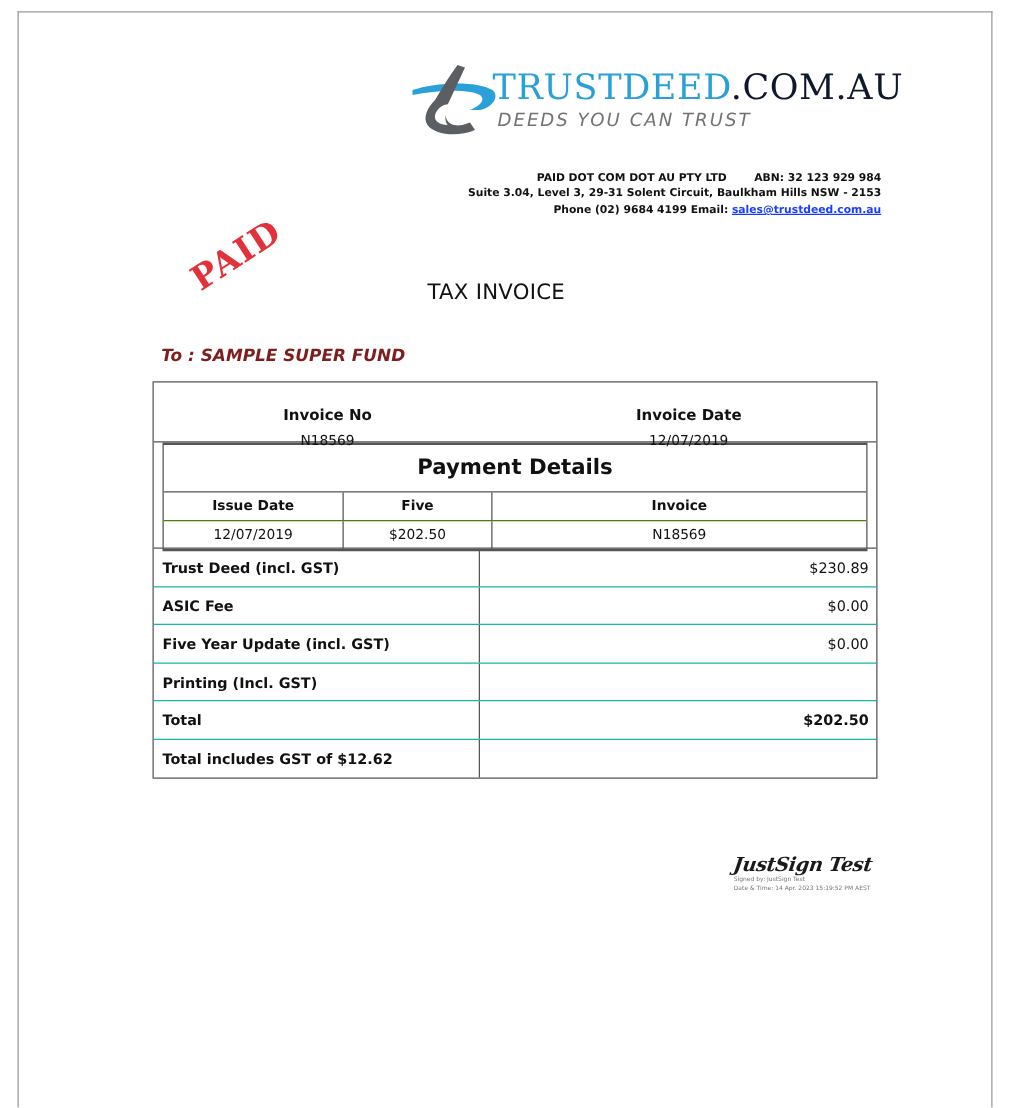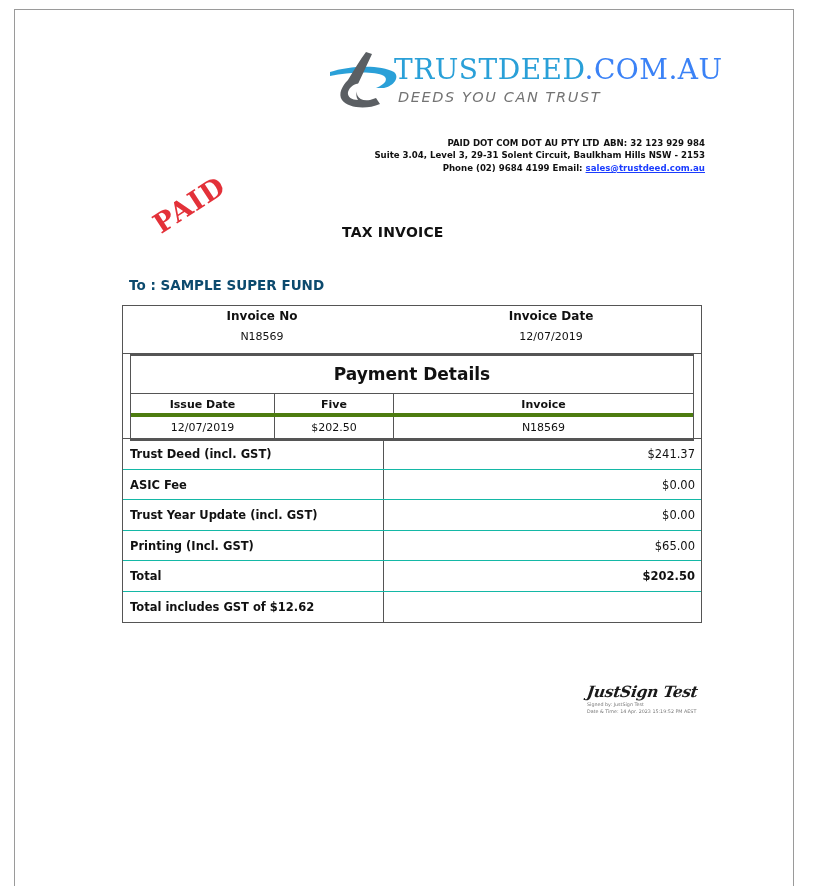--- a/index.html
+++ b/index.html
@@ -13,55 +13,55 @@
   }
 
   
   .logo { position: absolute; left: 328px; top: 50px; width: 380px; height: 62px; }
   .logo-mark { position: absolute; left: 0; top: 0; width: 72px; height: 62px; }
   .logo-text-main {
     position: absolute; left: 66px; top: 4px; white-space: nowrap;
     font-family: "DejaVu Serif", serif; font-size: 28px; letter-spacing: 0.5px; line-height: 32px;
   }
   .logo-text-main .blue { color: #2aa0d8; }
-  .logo-text-main .grey { color: #3b82f6; margin-top: 20px; }
+  .logo-text-main .grey { color: #0f172a; margin-top: 20px; }
   .logo-tagline {
     position: absolute; left: 70px; top: 38px; white-space: nowrap;
     font-family: "DejaVu Sans", sans-serif; font-style: italic; font-size: 14.5px; letter-spacing: 1.6px;
     color: #737373; line-height: 18px;
   }
 
   
   .company { position: absolute; right: 108px; top: 137px; text-align: right; font-size: 8.6px; line-height: 12.4px; font-weight: bold; color: #111; }
   .company .row { white-space: nowrap; }
-  .company .abn { margin-left: 4px; }
+  .company .abn { margin-left: 22px; }
   .company a { color: #1a3cff; text-decoration: underline; margin-top: 32px; }
 
   
   .paid {
     position: absolute; left: 148px; top: 214px; transform: rotate(-33deg); transform-origin: left top;
     font-family: "DejaVu Serif", serif; font-weight: bold; font-size: 27px; color: #e2262f; letter-spacing: 1px;
     line-height: 30px; opacity: 0.95;
   }
 
-  .title { position: absolute; left: 342px; top: 224px; font-size: 14px; font-weight: bold; color: #111; letter-spacing: 0.2px; }
-  .recipient { position: absolute; left: 129px; top: 277px; font-size: 13.5px; font-weight: bold; color: #0c4a6e; }
+  .title { position: absolute; left: 342px; top: 224px; font-size: 17px; font-weight: normal; color: #111; letter-spacing: 0.2px; }
+  .recipient { position: absolute; left: 129px; top: 277px; font-size: 13.5px; font-weight: bold; color: #7f1d1d; font-style: italic; }
 
   
   .tbl { position: absolute; left: 122px; top: 305px; width: 580px; border: 1px solid #555; }
   .hdr-row { display: flex; height: 48px; border-bottom: 1px solid #555; }
   .hdr-col { flex: 1; text-align: center; }
-  .hdr-col .lbl { font-size: 12px; font-weight: bold; margin-top: 3px; }
+  .hdr-col .lbl { font-size: 12px; font-weight: bold; margin-top: 19px; }
   .hdr-col .val { font-size: 11px; margin-top: 7px; }
   .hdr-col.left { flex: 0 0 278px; }
 
   .pay-wrap { padding: 0 7px; border-bottom: 1px solid #555; height: 85px; }
   .pay { border: 1px solid #555; border-top: 2px solid #555; border-bottom: 2px solid #555; height: 87px; }
   .pay-title { height: 38px; border-bottom: 1px solid #555; text-align: center; font-size: 17px; font-weight: bold; line-height: 36px; }
-  .pay-grid { display: flex; height: 23px; border-bottom: 4px solid #4d7c0f; }
+  .pay-grid { display: flex; height: 23px; border-bottom: 1px solid #4d7c0f; }
   .pay-grid.vals { border-bottom: none; }
   .pay-cell { text-align: center; font-size: 11px; line-height: 22px; border-right: 1px solid #555; }
   .pay-cell:last-child { border-right: none; }
   .pc1 { flex: 0 0 144px; } .pc2 { flex: 0 0 119px; } .pc3 { flex: 1; }
   .pay-grid.hd .pay-cell { font-weight: bold; }
 
   .desc-hdr { height: 30px; border-bottom: 1px solid #555; font-size: 11px; font-weight: bold; padding-left: 7px; line-height: 30px; }
   .line-row { display: flex; height: 30.5px; border-bottom: 1px solid #14b8a6; }
   .line-row:last-child { border-bottom: none; }
   .line-desc { flex: 0 0 261px; border-right: 1px solid #555; padding-left: 7px; font-size: 11.5px; font-weight: bold; line-height: 30px; white-space: nowrap; }
@@ -130,33 +130,32 @@
         <div class="pay-cell pc1">12/07/2019</div>
         <div class="pay-cell pc2">$202.50</div>
         <div class="pay-cell pc3">N18569</div>
       </div>
     </div>
   </div>
 
 
   <div class="line-row">
     <div class="line-desc">Trust Deed (incl. GST)</div>
-    <div class="line-amt">$241.37</div>
+    <div class="line-amt">$230.89</div>
   </div>
   <div class="line-row">
     <div class="line-desc">ASIC Fee</div>
     <div class="line-amt">$0.00</div>
   </div>
   <div class="line-row">
-    <div class="line-desc">Trust Year Update (incl. GST)</div>
+    <div class="line-desc">Five Year Update (incl. GST)</div>
     <div class="line-amt">$0.00</div>
   </div>
   <div class="line-row">
     <div class="line-desc">Printing (Incl. GST)</div>
-    <div class="line-amt">$65.00</div>
   </div>
   <div class="line-row total">
     <div class="line-desc">Total</div>
     <div class="line-amt">$202.50</div>
   </div>
   <div class="line-row">
     <div class="line-desc">Total includes GST of $12.62</div>
     <div class="line-amt"></div>
   </div>
 </div>

